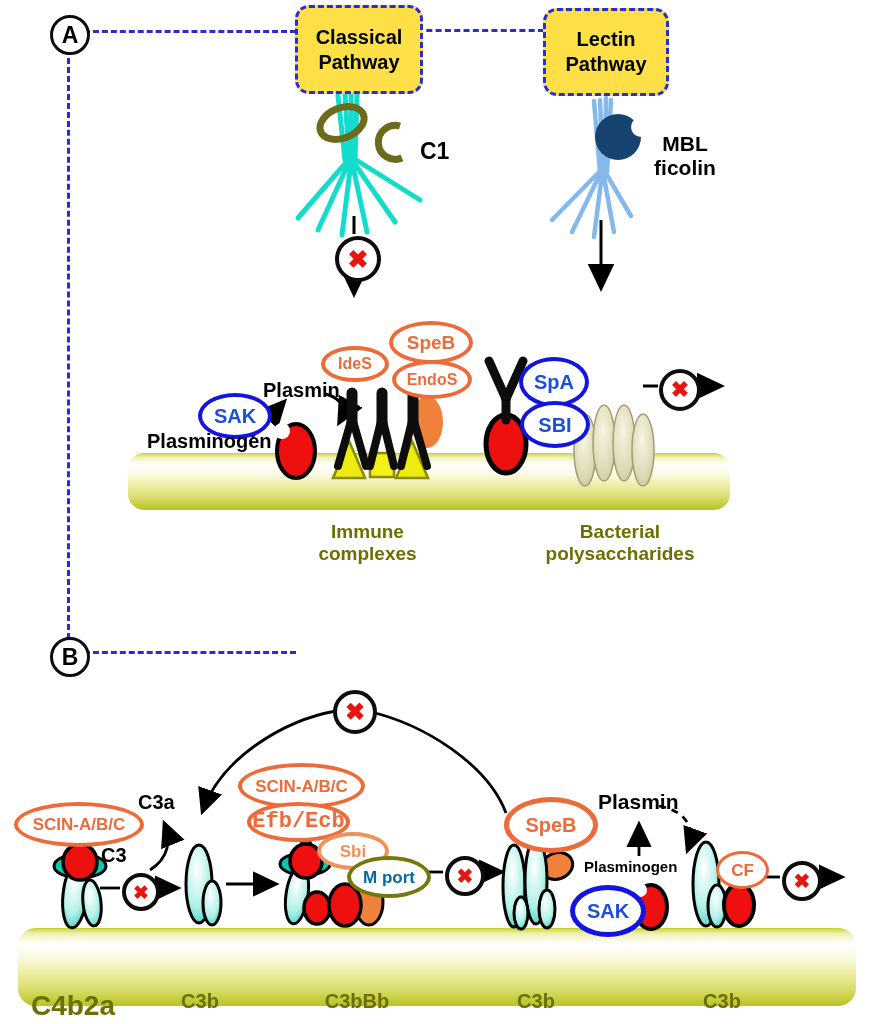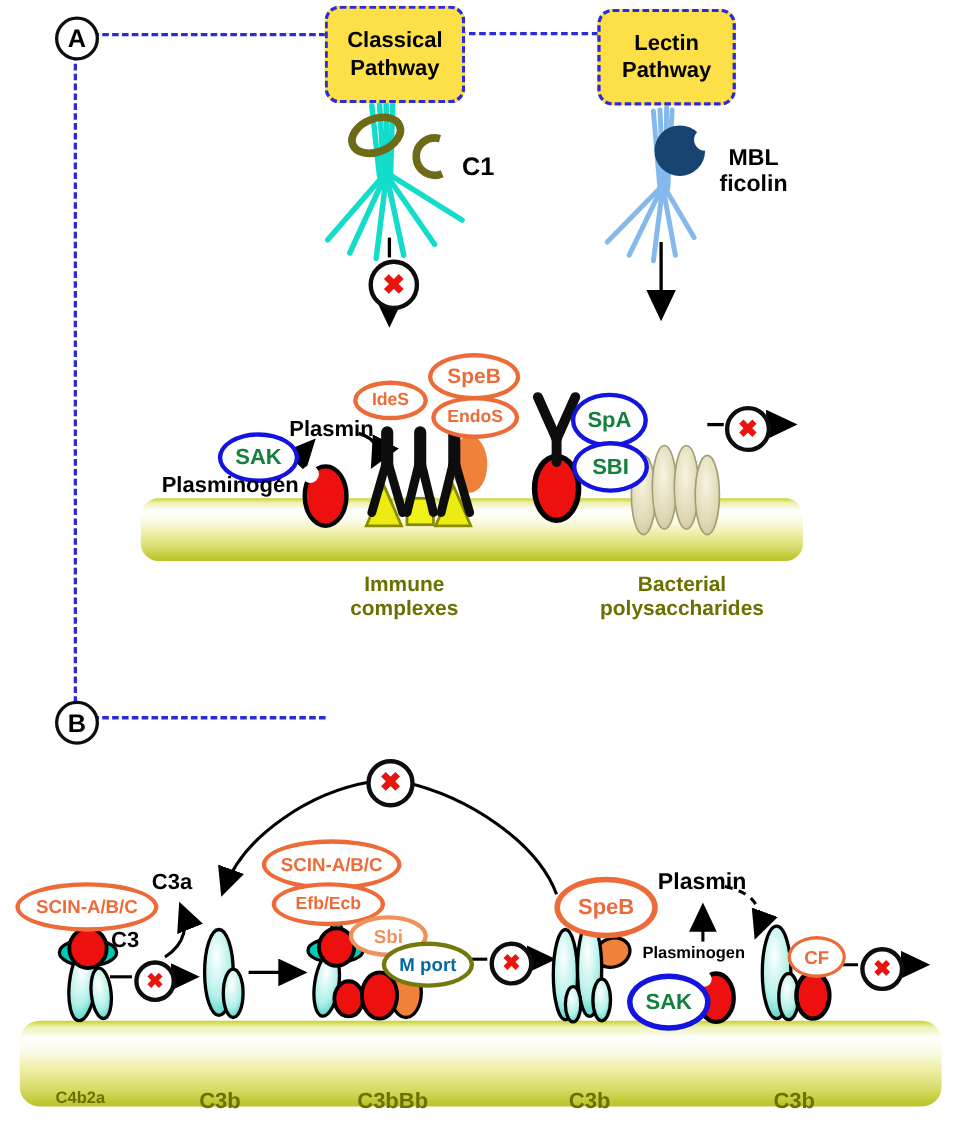--- a/index.html
+++ b/index.html
@@ -3,21 +3,21 @@
 <meta charset="utf-8">
 <style>
   html,body{margin:0;padding:0;background:#fff;}
   #canvas{position:relative;width:869px;height:1024px;background:#fff;overflow:hidden;
           font-family:"Liberation Sans",sans-serif;}
   .lbl{position:absolute;font-weight:bold;color:#000;white-space:pre-line;z-index:3;line-height:1.15;}
   .olv{color:#6b7000;text-align:center;}
   .pill{position:absolute;background:#fff;border:4px solid #ed6b38;border-radius:50%;
         display:flex;align-items:center;justify-content:center;font-weight:bold;
         color:#ed6b38;z-index:3;line-height:1;}
-  .pill.blue{border-color:#1414e0;color:#15803d;}
+  .pill.blue{border-color:#1414e0;color:#1d4ed8;}
   .pill.light{border-color:#f0915b;color:#f0915b;}
   .pill.olive{border-color:#74790e;color:#0369a1;}
   .dashedbox{position:absolute;border:3px dashed #2b2bd8;border-radius:14px;background:#fde047;
         display:flex;align-items:center;justify-content:center;text-align:center;
         font-weight:bold;font-size:20px;white-space:pre-line;z-index:3;line-height:1.25;}
   .dash-h{position:absolute;border-top:3px dashed #2b2bd8;height:0;z-index:1;}
   .dash-v{position:absolute;border-left:3px dashed #2b2bd8;width:0;z-index:1;}
   .ring{position:absolute;background:#fff;border:3.5px solid #0d0d0d;border-radius:50%;
         display:flex;align-items:center;justify-content:center;font-weight:bold;color:#000;z-index:3;}
   .blocked{position:absolute;background:#fff;border:4px solid #0d0d0d;border-radius:50%;
@@ -256,29 +256,29 @@
   <div class="lbl olv" style="left:290px;top:521px;width:155px;font-size:19px;">Immune
 complexes</div>
   <div class="lbl olv" style="left:515px;top:521px;width:210px;font-size:19px;">Bacterial
 polysaccharides</div>
 
   <div class="pill" style="left:14px;top:802px;width:122px;height:37px;font-size:17px;">SCIN-A/B/C</div>
   <div class="lbl" style="left:101px;top:844px;font-size:20px;">C3</div>
   <div class="lbl" style="left:138px;top:791px;font-size:20px;">C3a</div>
 
   <div class="pill" style="left:238px;top:763px;width:119px;height:38px;font-size:17px;">SCIN-A/B/C</div>
-  <div class="pill" style="left:247px;top:802px;width:95px;height:32px;font-size:16px;">Efb/Ecb</div>
+  <div class="pill" style="left:247px;top:802px;width:95px;height:32px;font-size:22px;font-family:Liberation Mono, monospace;">Efb/Ecb</div>
   <div class="pill light" style="left:317px;top:832px;width:64px;height:30px;font-size:17px;">Sbi</div>
   <div class="pill olive" style="left:347px;top:856px;width:76px;height:34px;font-size:17px;">M port</div>
 
   <div class="pill" style="left:504px;top:797px;width:84px;height:46px;font-size:20px;border-width:5px;">SpeB</div>
   <div class="lbl" style="left:598px;top:790px;font-size:21px;">Plasmin</div>
   <div class="lbl" style="left:584px;top:858px;font-size:15px;">Plasminogen</div>
   <div class="pill blue" style="left:570px;top:885px;width:66px;height:42px;font-size:20px;border-width:5px;">SAK</div>
   <div class="pill" style="left:716px;top:851px;width:47px;height:32px;font-size:17px;border-width:3.5px;text-align:right;">CF</div>
 
-  <div class="lbl olv" style="left:28px;top:990px;width:90px;font-size:15px;">C4b2a</div>
+  <div class="lbl olv" style="left:28px;top:990px;width:90px;font-size:28px;">C4b2a</div>
   <div class="lbl olv" style="left:155px;top:990px;width:90px;font-size:20px;">C3b</div>
   <div class="lbl olv" style="left:312px;top:990px;width:90px;font-size:20px;">C3bBb</div>
   <div class="lbl olv" style="left:491px;top:990px;width:90px;font-size:20px;">C3b</div>
   <div class="lbl olv" style="left:677px;top:990px;width:90px;font-size:20px;">C3b</div>
 
 </div>
 
 </body></html>

